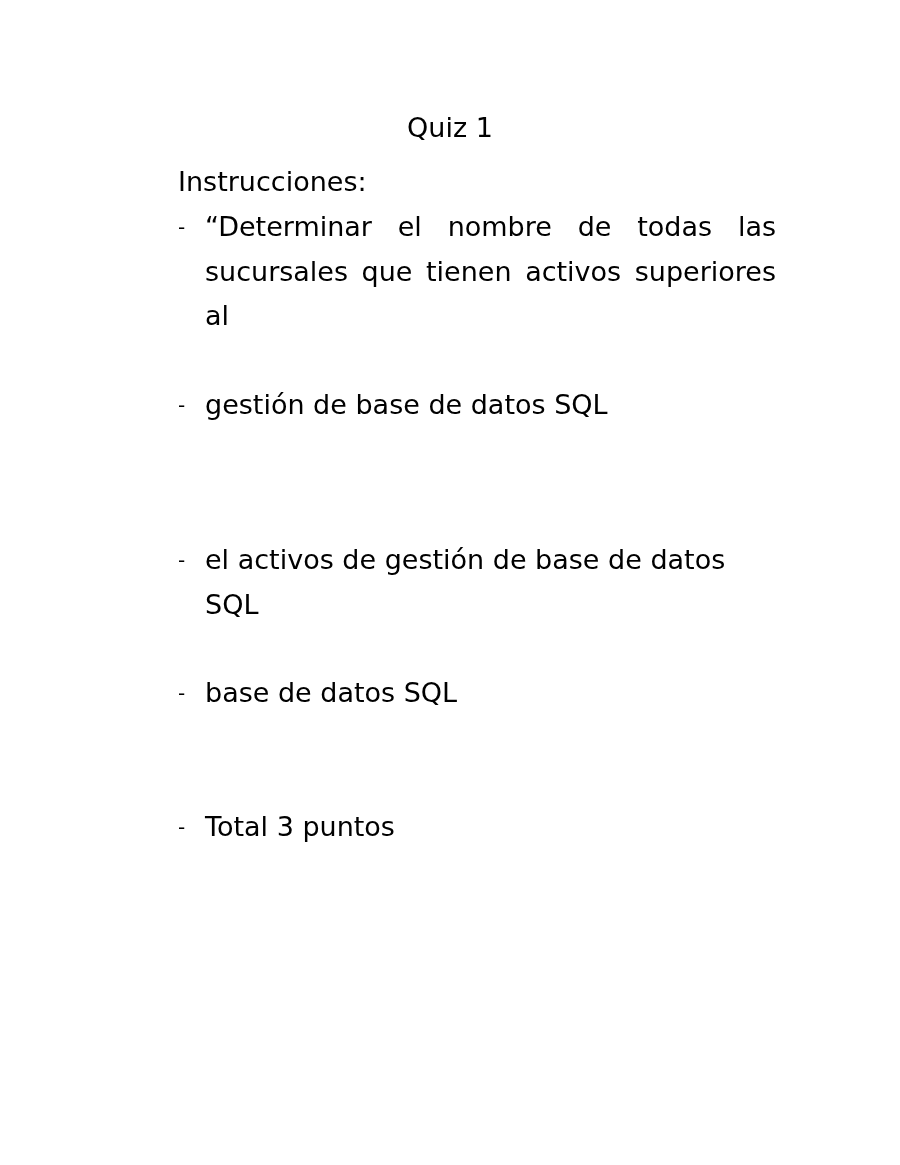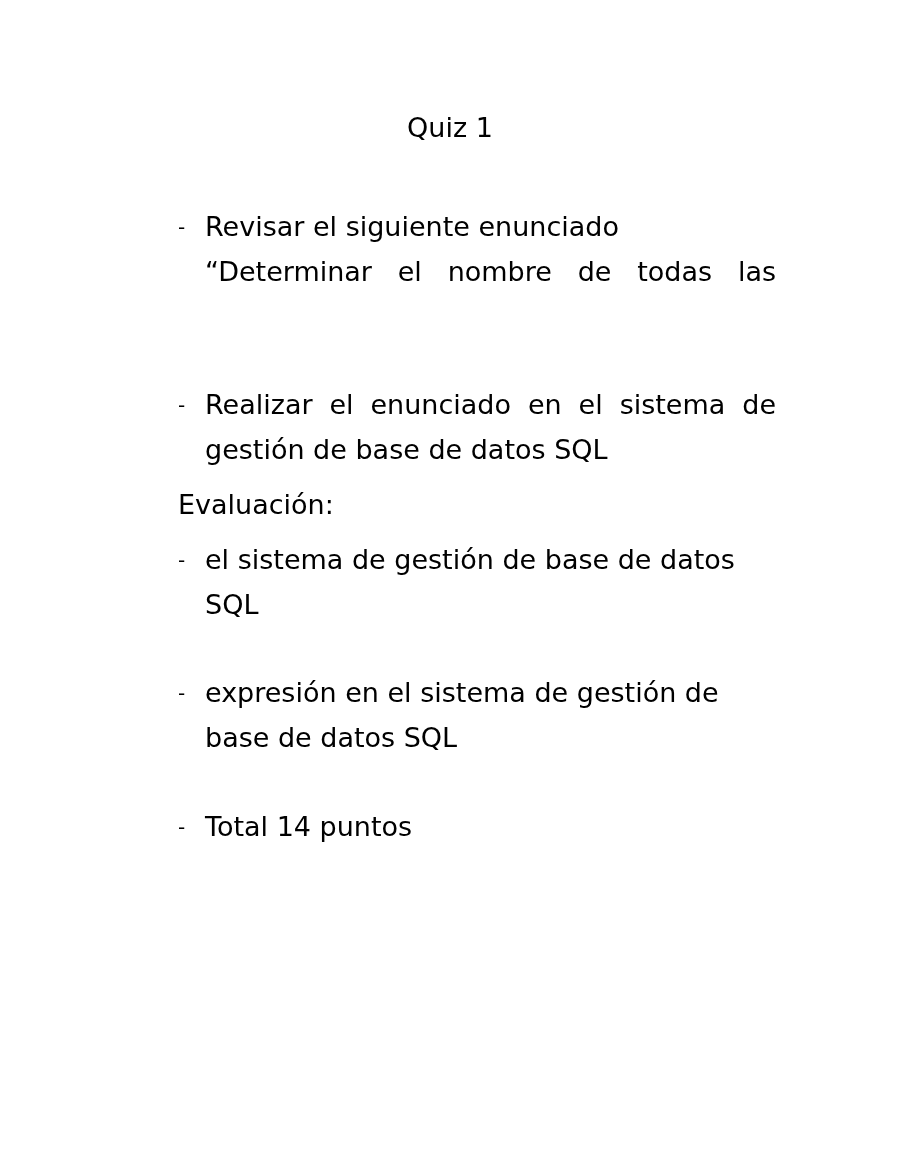--- a/index.html
+++ b/index.html
@@ -64,55 +64,53 @@
       text-align-last: justify;
     }
   </style>
 </head>
 <body>
 
 <div class="page">
 
   <div class="title">Quiz 1</div>
 
+  <div class="heading" style="top:162px;">Instrucciones:</div>
 
   <div class="item" style="top:205px;">
     <span class="dash">-</span>
     <span class="text">
-      <span class="line">Revisar el siguiente enunciado</span>
       <span class="jline">“Determinar el nombre de todas las</span>
+      <span class="jline">sucursales que tienen activos superiores al</span>
     </span>
   </div>
 
   <div class="item" style="top:383px;">
     <span class="dash">-</span>
     <span class="text">
-      <span class="jline">Realizar el enunciado en el sistema de</span>
       <span class="line">gestión de base de datos SQL</span>
     </span>
   </div>
 
-  <div class="heading" style="top:485px;">Evaluación:</div>
 
   <div class="item" style="top:538px;">
     <span class="dash">-</span>
     <span class="text">
-      <span class="line">el sistema de gestión de base de datos</span>
+      <span class="line">el activos de gestión de base de datos</span>
       <span class="line">SQL</span>
     </span>
   </div>
 
   <div class="item" style="top:671px;">
     <span class="dash">-</span>
     <span class="text">
-      <span class="line">expresión en el sistema de gestión de</span>
       <span class="line">base de datos SQL</span>
     </span>
   </div>
 
   <div class="item" style="top:805px;">
     <span class="dash">-</span>
     <span class="text">
-      <span class="line">Total 14 puntos</span>
+      <span class="line">Total 3 puntos</span>
     </span>
   </div>
 
 </div>
 
 </body></html>

